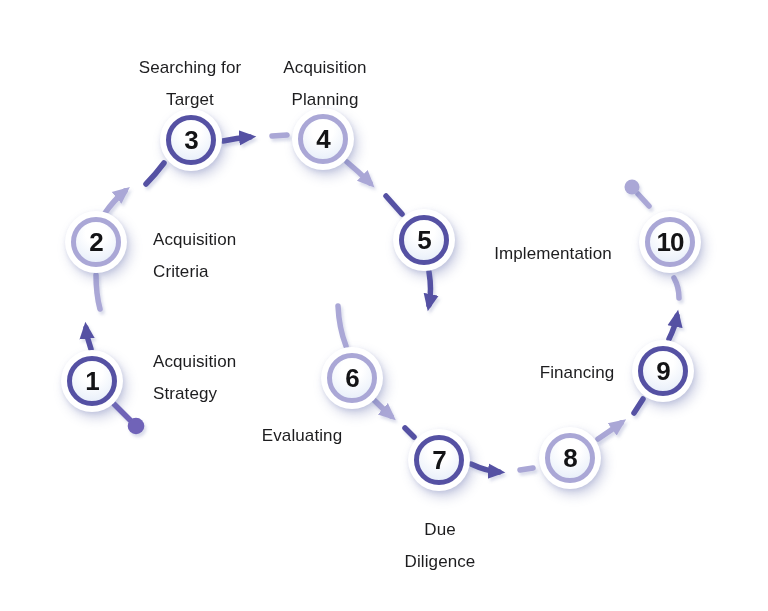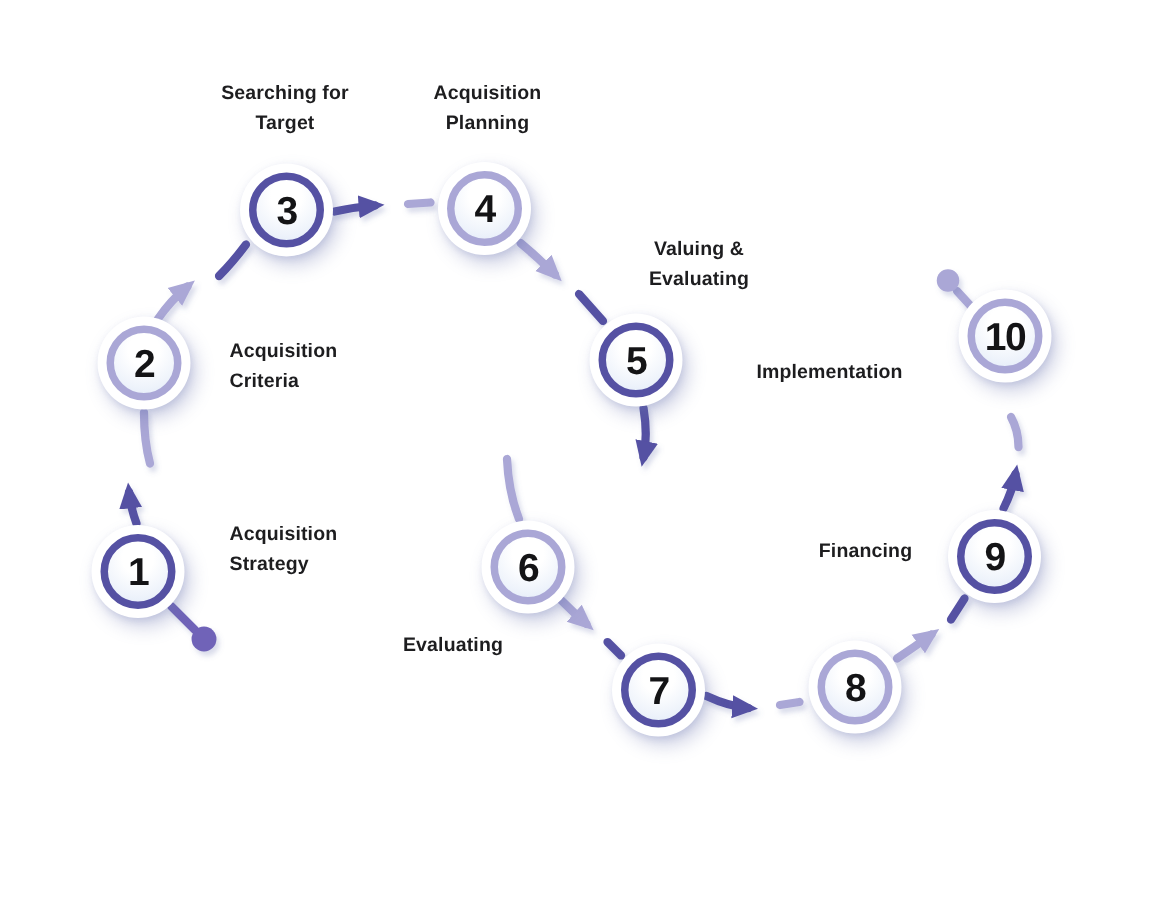--- a/index.html
+++ b/index.html
@@ -23,22 +23,22 @@
     border:5px solid var(--c-light);
     background:radial-gradient(circle at 50% 28%, #ffffff 30%, #eef3fb 72%, #e0e9f8 100%);
     display:flex;align-items:center;justify-content:center;
   }
   .node[data-variant="dark"] .ring{border-color:var(--c-dark);}
   .node[data-variant="light"] .ring{border-color:var(--c-light);}
   .node .num{
     font-size:26px;font-weight:700;color:#141416;letter-spacing:-1px;line-height:1;
   }
   .step-label{
-    position:absolute;font-size:13px;font-weight:700;color:var(--c-text);
-    line-height:20px;letter-spacing:0.1px;white-space:pre-line;
+    position:absolute;font-size:17px;font-weight:400;color:var(--c-text);
+    line-height:32px;letter-spacing:0.1px;white-space:pre-line;
   }
   .align-center{text-align:center;}
   .align-left{text-align:left;}
 </style>
 </head>
 <body>
 
 <div class="stage">
 
   <svg class="connectors" width="768" height="611" viewBox="0 0 768 611">
@@ -131,33 +131,33 @@
   <div class="node" style="left:539px;top:427px" data-variant="light">
       <div class="ring">
         <span class="num">8</span>
       </div>
     </div>
   <div class="node" style="left:632px;top:340px" data-variant="dark">
       <div class="ring">
         <span class="num">9</span>
       </div>
     </div>
-  <div class="node" style="left:639px;top:193px" data-variant="light">
+  <div class="node" style="left:639px;top:211px" data-variant="light">
       <div class="ring">
         <span class="num">10</span>
       </div>
     </div>
 
   <div class="step-label align-left" style="left:153px;top:346px;width:140px">Acquisition
 Strategy</div>
   <div class="step-label align-left" style="left:153px;top:224px;width:140px">Acquisition
 Criteria</div>
   <div class="step-label align-center" style="left:105px;top:52px;width:170px">Searching for
 Target</div>
   <div class="step-label align-center" style="left:240px;top:52px;width:170px">Acquisition
 Planning</div>
-  <div class="step-label align-center" style="left:381px;top:156px;width:170px">Valuing &amp;
-Evaluating</div>
   <div class="step-label align-center" style="left:217px;top:420px;width:170px">Evaluating</div>
+  <div class="step-label align-center" style="left:355px;top:514px;width:170px">Due
+Diligence</div>
   <div class="step-label align-center" style="left:468px;top:238px;width:170px">Implementation</div>
   <div class="step-label align-center" style="left:492px;top:357px;width:170px">Financing</div>
 
 </div>
 
 </body></html>

